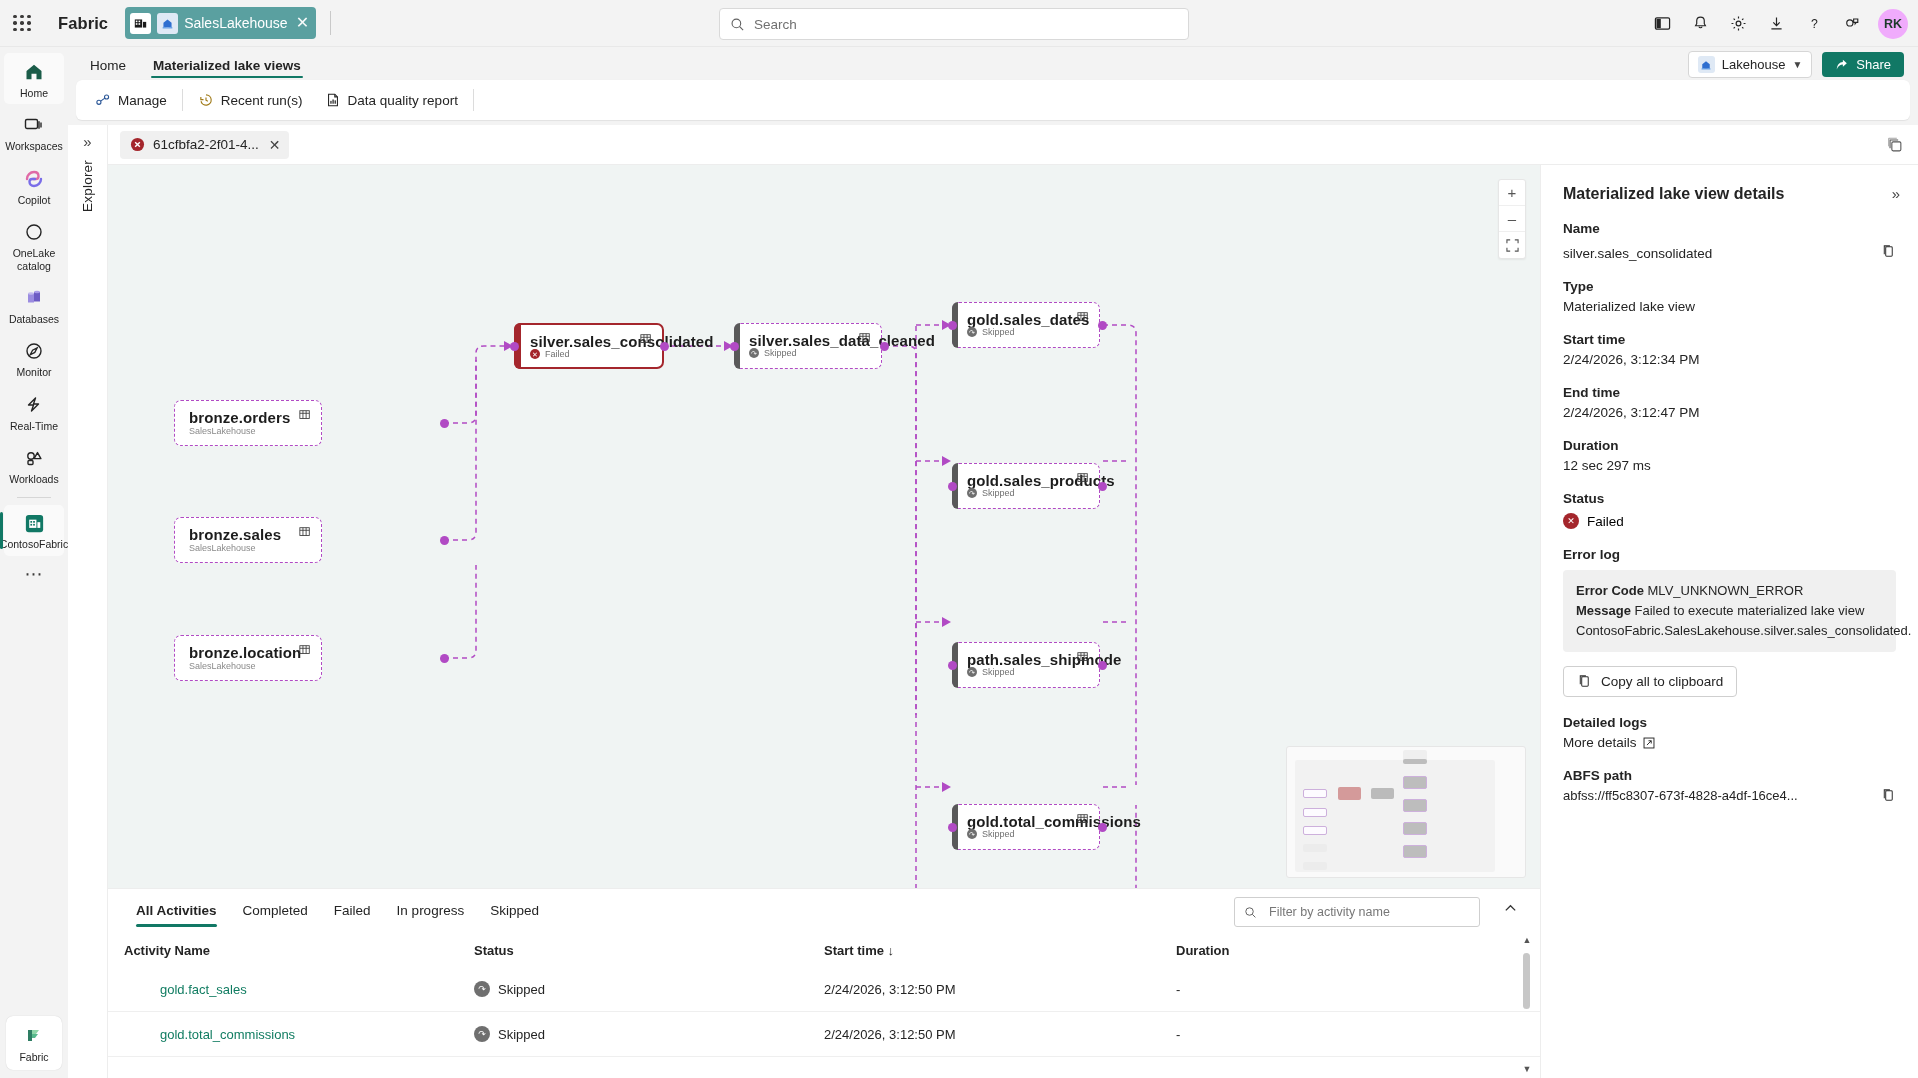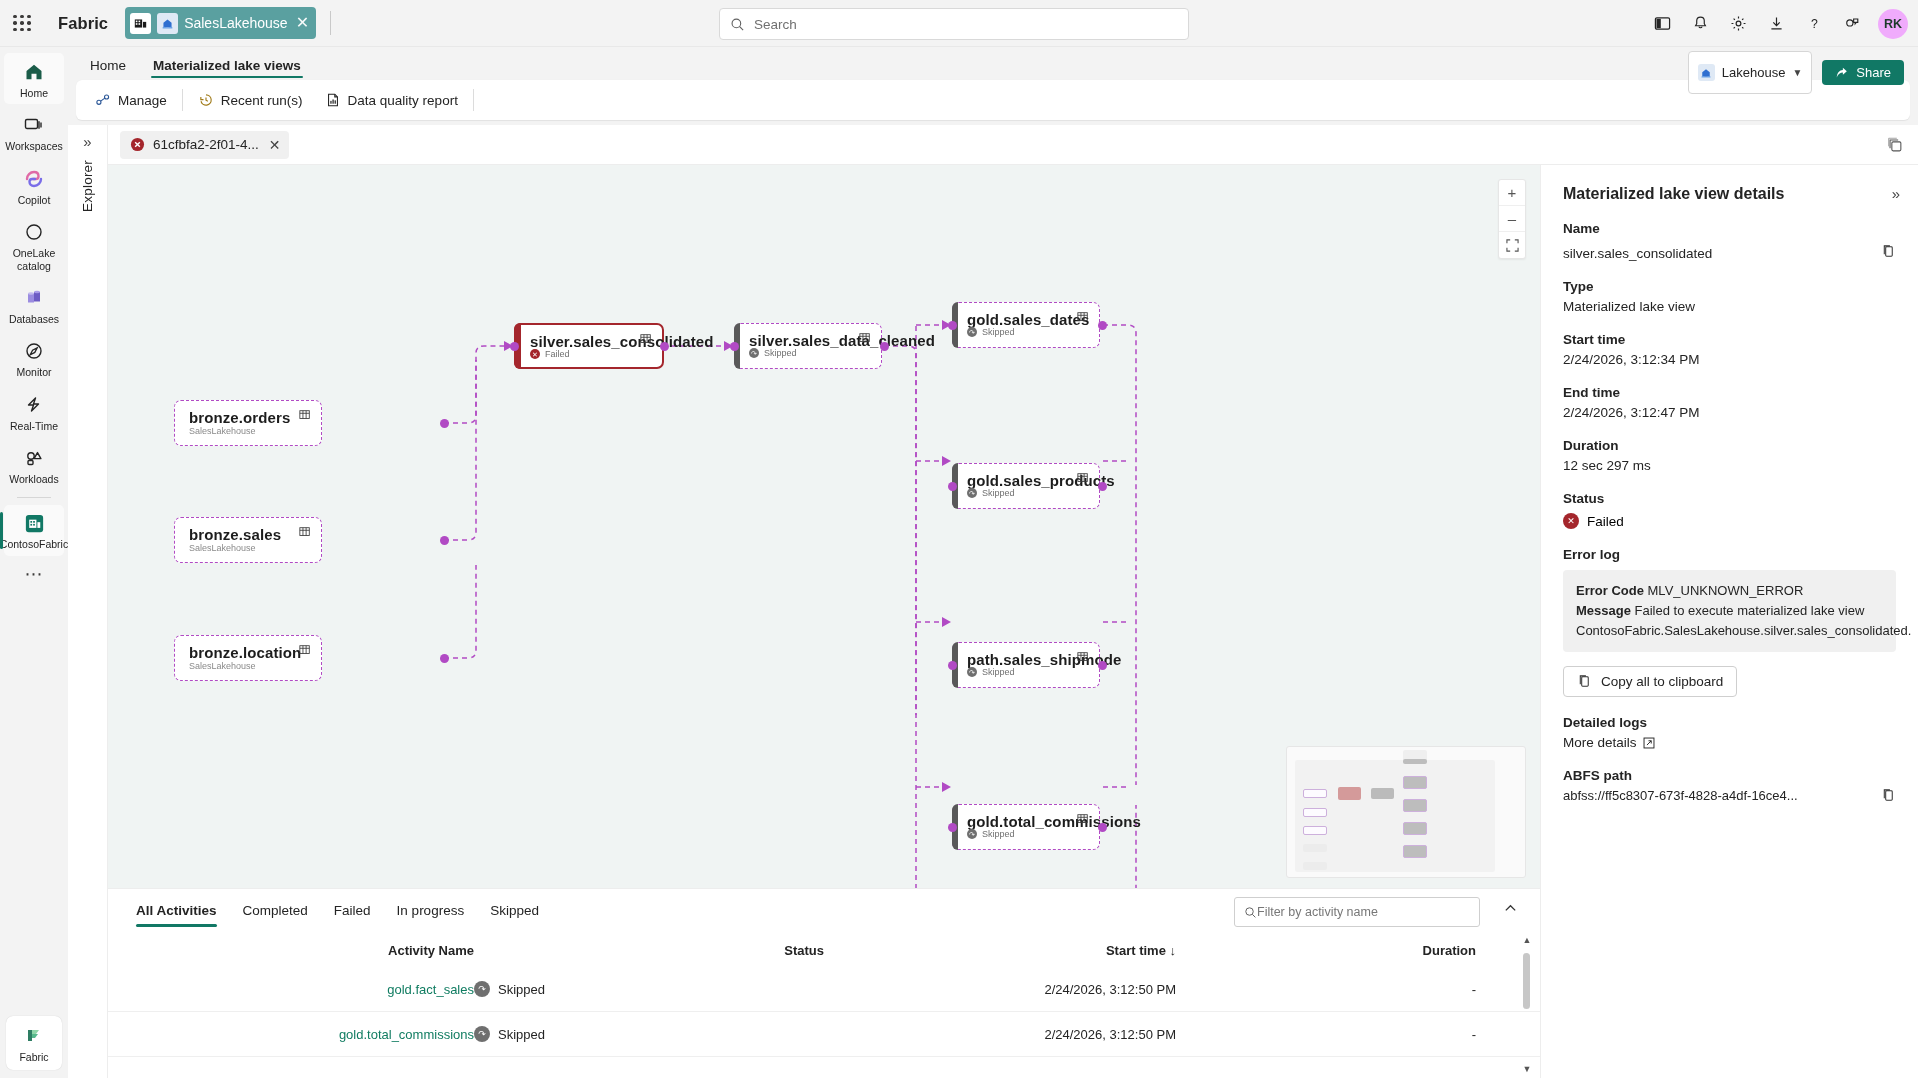--- a/index.html
+++ b/index.html
@@ -201,26 +201,26 @@
   .atabs { display:flex; align-items:center; height:44px; padding-left:16px; gap:2px; }
   .atab { font-size:13.5px; color:#242424; padding: 11px 12px 13px; cursor:pointer; position:relative; }
   .atab.active { font-weight:600; }
   .atab.active::after {
     content:""; position:absolute; left:12px; right:12px; bottom:4px; height:2.5px;
     background:#117865; border-radius:2px;
   }
   .filterbox {
     position:absolute; right: 60px; top: 8px; width: 246px; height:30px; background:#fff;
     border:1px solid #cfcfcf; border-radius:3px; display:flex; align-items:center;
-    gap:0; padding: 0 9px;
+    gap:12px; padding: 0 9px;
   }
   .filterbox .ph { font-size:12.5px; color:#777; }
   .collapsebtn { position:absolute; right: 22px; top: 12px; font-size:14px; color:#333; cursor:pointer; }
 
-  .atable { width: 100%; text-align: right; }
+  .atable { width: 100%; }
   .ahead {
     display:flex; padding: 0 16px; height: 34px; align-items:center;
     font-size:13px; font-weight:600; color:#242424;
   }
   .arow {
     display:flex; padding: 0 16px; height: 45px; align-items:center;
     font-size:13px; color:#242424; border-bottom:1px solid #efefef;
   }
   .c1 { width: 350px; } .c2 { width: 350px; } .c3 { width: 352px; } .c4 { width: 300px; }
   .alink { color:#107c61; text-decoration:none; cursor:pointer;margin-left:36px; }
@@ -262,21 +262,21 @@
     border:1px solid #cfcfcf; border-radius:4px; padding: 7px 13px; font-size:13.5px;
     color:#242424; cursor:pointer; background:#fff;
   }
   .dlink { font-size:13.5px; color:#242424; margin-top:5px; display:flex; align-items:center; gap:6px; cursor:pointer; }
   .abfs { font-size:13px; color:#242424; }
 
   
   .ribbon-right { position:absolute; right: 14px; top: 4px; display:flex; align-items:center; gap:10px; }
   .lakechip {
     display:flex; align-items:center; gap:7px; border:1px solid #d6d6d6; border-radius:4px;
-    background:#fff; padding: 12px 9px; font-size:13px; color:#242424; cursor:pointer;
+    background:#fff; padding: 4px 9px; font-size:13px; color:#242424; cursor:pointer;
   }
   .lakeIco { width:17px; height:17px; background:#dfe9f5; border-radius:3px;
              display:flex;align-items:center;justify-content:center; }
   .sharebtn {
     display:flex; align-items:center; gap:7px; background:#117865; color:#fff;
     border-radius:4px; padding: 5px 13px; font-size:13px; cursor:pointer;
   }
   svg { display:block; }
 </style>
 </head>

